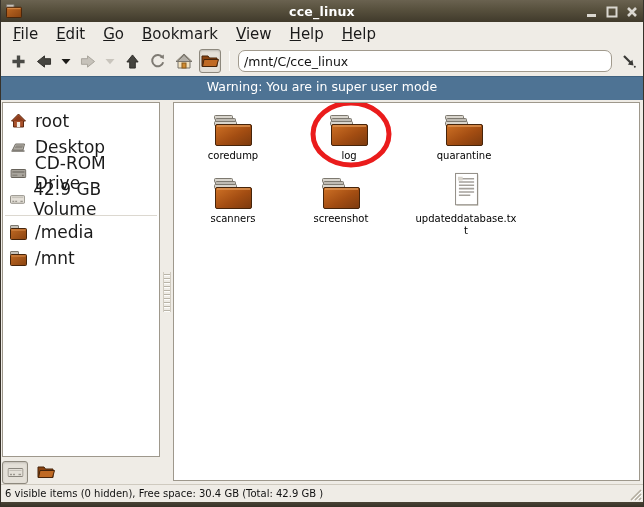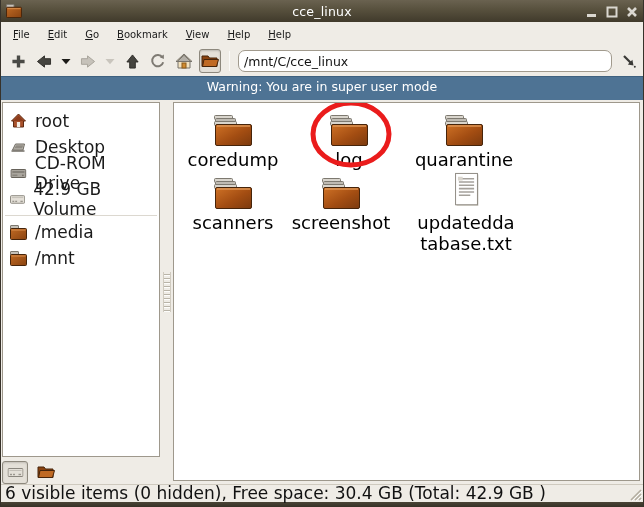--- a/index.html
+++ b/index.html
@@ -6,29 +6,29 @@
   html,body { background:#efece6; }
   body { font-family:"DejaVu Sans","Liberation Sans",sans-serif; font-size:12.5px; color:#1a1a1a; }
   .window { position:relative; width:644px; height:507px; background:#efece6;
             border-left:1px solid #37322a; border-right:1px solid #37322a; overflow:hidden; }
 
   
   .titlebar { height:22px; background:linear-gradient(#6a6250,#57503d 45%,#403a2b);
               display:flex; align-items:center; padding:0 5px; position:relative; }
   .titlebar .app-ic { width:16px; height:14px; flex:0 0 auto; }
   .title-text { position:absolute; left:0; right:0; text-align:center; color:#fff;
-                font-weight:normal; font-size:12.5px; letter-spacing:0.2px; }
+                font-weight:bold; font-size:12.5px; letter-spacing:0.2px; }
   .win-controls { margin-left:auto; display:flex; gap:7px; align-items:center; z-index:2; }
   .wc { width:13px; height:13px; display:flex; align-items:flex-end; justify-content:center; cursor:default; }
   .wc svg { display:block; }
 
   
   .menubar { height:24px; display:flex; align-items:center; padding:0 4px; gap:2px;
              background:#efece6; }
-  .menu-item { display:inline-block; padding:3px 8px; font-size:10px; }
+  .menu-item { display:inline-block; padding:3px 8px; font-size:15px; }
   .menu-item::first-letter { text-decoration:underline; }
 
   
   .toolbar { height:30px; display:flex; align-items:center; padding:0 6px; gap:4px; }
   .tbtn { height:24px; min-width:22px; display:flex; align-items:center; justify-content:center;
           border:1px solid transparent; border-radius:3px; }
   .tbtn.narrow { min-width:14px; }
   .tbtn.pressed { border:1px solid #8d887d; background:#e4e0d8;
                   box-shadow:inset 0 1px 2px rgba(0,0,0,.18); }
   .tsep { width:1px; height:20px; background:#cdc8bf; border-right:1px solid #fbfaf8; margin:0 4px; }
@@ -57,29 +57,29 @@
 
   .splitter { position:absolute; left:161px; top:0; width:10px; height:384px; cursor:col-resize; }
   .grip { position:absolute; left:1px; top:172px; width:8px; height:40px;
           background:repeating-linear-gradient(#efece6 0 2px,#b9b4a8 2px 3px,#fdfdfb 3px 4px);
           border-left:1px solid #cfcabf; border-right:1px solid #cfcabf; }
 
   .mainview { position:absolute; left:172px; top:2px; width:467px; height:379px;
               background:#fff; border:1px solid #9e988c; overflow:hidden; }
   .cell { position:absolute; width:110px; text-align:center; }
   .cell .fic { display:block; margin:0 auto; }
-  .flabel { margin-top:3px; font-size:18px; line-height:1.15; max-width:102px;
+  .flabel { margin-top:3px; font-size:10px; line-height:1.15; max-width:102px;
             margin-left:auto; margin-right:auto; word-break:break-all; color:#000; }
   .c0{left:4px;top:12px} .c1{left:120px;top:12px} .c2{left:235px;top:12px}
   .c3{left:4px;top:75px} .c4{left:112px;top:75px} .c5{left:237px;top:69px}
   .circle-annot { position:absolute; left:133px; top:-7px; overflow:visible; pointer-events:none; }
 
   
   .statusbar { height:18px; border-top:1px solid #cfcabf; background:#efece6; position:relative;
-               font-size:17px; line-height:17px; padding-left:4px; color:#111; }
+               font-size:10px; line-height:17px; padding-left:4px; color:#111; }
   .grip-corner { position:absolute; right:1px; bottom:1px; }
   .frame-bottom { height:9px; background:linear-gradient(#4a4436,#262219); }
 
   .hidden-defs { position:absolute; width:0; height:0; overflow:hidden; }
 </style>
 </head>
 <body>
 
 <svg class="hidden-defs" aria-hidden="true">
   <defs>

